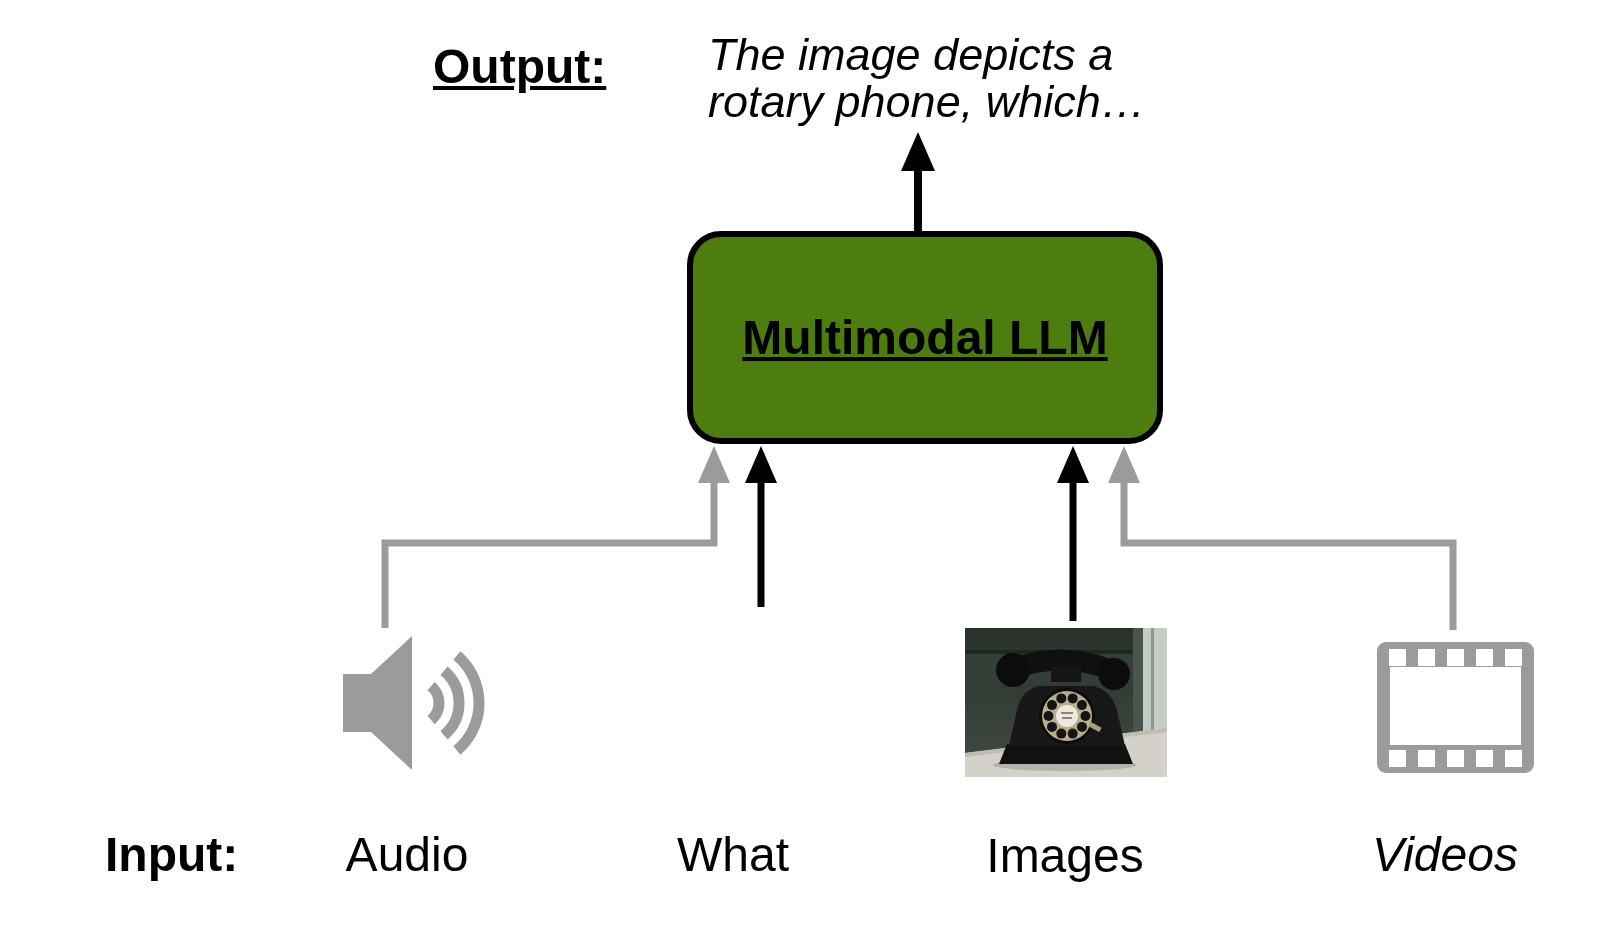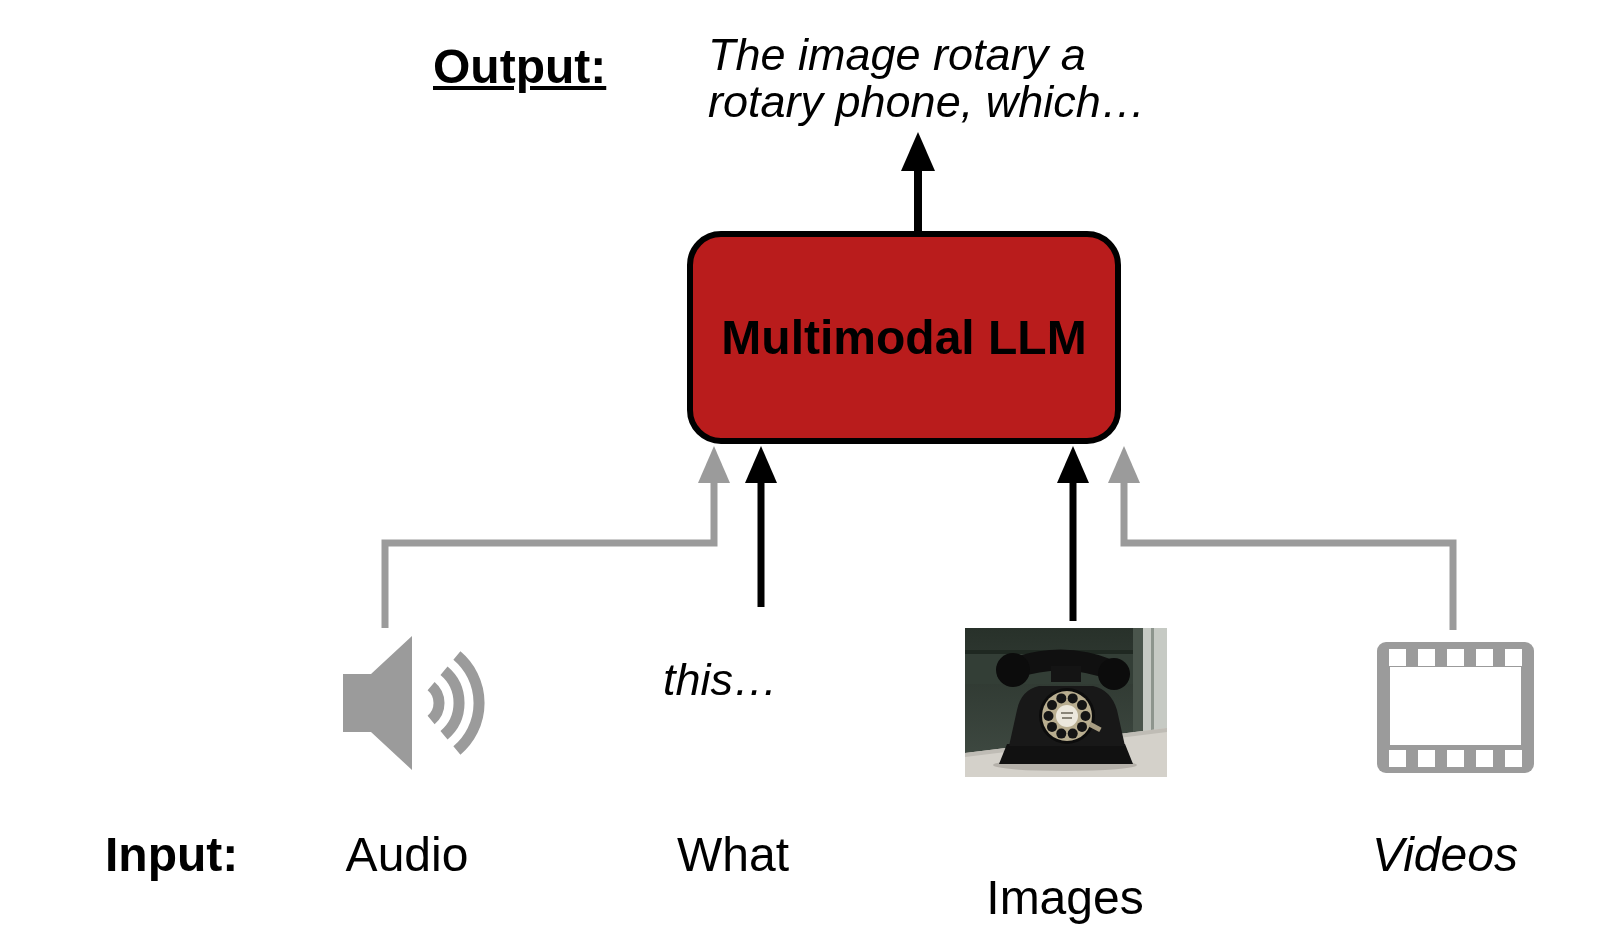--- a/index.html
+++ b/index.html
@@ -7,44 +7,44 @@
     position:relative;width:1600px;height:951px;background:#fff;overflow:hidden;
     font-family:"Liberation Sans","DejaVu Sans",sans-serif;color:#000;
   }
   .abs{position:absolute;}
   .bold{font-weight:700;}
   .lbl{font-size:48px;line-height:48px;white-space:nowrap;}
   .center-x{transform:translateX(-50%);}
   #output-label{left:433px;top:43px;font-size:48px;line-height:48px;font-weight:700;text-decoration:underline;}
   #output-text{left:708px;top:31px;font-size:45px;line-height:47px;font-style:italic;}
   #llm-box{
-    left:687px;top:231px;width:434px;height:213px;box-sizing:border-box;
-    border:6px solid #000;border-radius:34px;background:#b91c1c;
-    display:flex;align-items:center;justify-content:center;
+    left:687px;top:231px;width:476px;height:213px;box-sizing:border-box;
+    border:6px solid #000;border-radius:34px;background:#4d7c0f;
+    display:flex;align-items:center;justify-content:center;text-decoration:underline;
   }
   #llm-box .title{font-size:48px;font-weight:700;white-space:nowrap;}
   #text-sample{left:663px;top:656px;font-size:45px;line-height:48px;font-style:italic;}
   #arrow-layer{left:0;top:0;width:1600px;height:951px;pointer-events:none;}
   #audio-icon{left:335px;top:632px;}
   #phone-photo{left:965px;top:628px;}
   #film-icon{left:1377px;top:642px;}
   #input-label{left:105px;top:831px;}
   #label-audio{left:407px;top:831px;}
   #label-text{left:733px;top:831px;}
-  #label-images{left:1065px;top:874px;}
+  #label-images{left:1065px;top:832px;}
   #label-videos{left:1445px;top:831px;font-style:italic;}
 </style>
 </head>
 <body>
 
 <div id="canvas">
 
   <div id="output-label" class="abs">Output:</div>
   <div id="output-text" class="abs">
-    <div>The image rotary a</div>
+    <div>The image depicts a</div>
     <div>rotary phone, which…</div>
   </div>
 
   <svg id="arrow-layer" class="abs" width="1600" height="951" viewBox="0 0 1600 951">
 
     <g>
       <line x1="918" y1="231" x2="918" y2="168" stroke="#000" stroke-width="8"></line>
       <polygon points="918,132 901,171 935,171" fill="#000"></polygon>
     </g>
 
@@ -74,21 +74,20 @@
   </div>
 
   <svg id="audio-icon" class="abs" width="162" height="142" viewBox="0 0 162 142">
     <polygon points="8,42 36,42 77,4 77,138 36,100 8,100" fill="#9b9b9b"></polygon>
     <path d="M 96.1 54.1 A 22 22 0 0 1 96.1 87.9" fill="none" stroke="#9b9b9b" stroke-width="11"></path>
     <path d="M 109.0 38.8 A 42 42 0 0 1 109.0 103.2" fill="none" stroke="#9b9b9b" stroke-width="11"></path>
     <path d="M 121.9 23.5 A 62 62 0 0 1 121.9 118.5" fill="none" stroke="#9b9b9b" stroke-width="11"></path>
   </svg>
 
   <div id="text-sample" class="abs">
-    <div>this…</div>
   </div>
 
   <svg id="phone-photo" class="abs" width="202" height="149" viewBox="0 0 202 149">
     <defs>
       <linearGradient id="wallgrad" x1="0" y1="0" x2="0" y2="1">
         <stop offset="0" stop-color="#28312a"></stop>
         <stop offset="1" stop-color="#414c44"></stop>
       </linearGradient>
     </defs>
     <rect x="0" y="0" width="202" height="149" fill="url(#wallgrad)"></rect>

